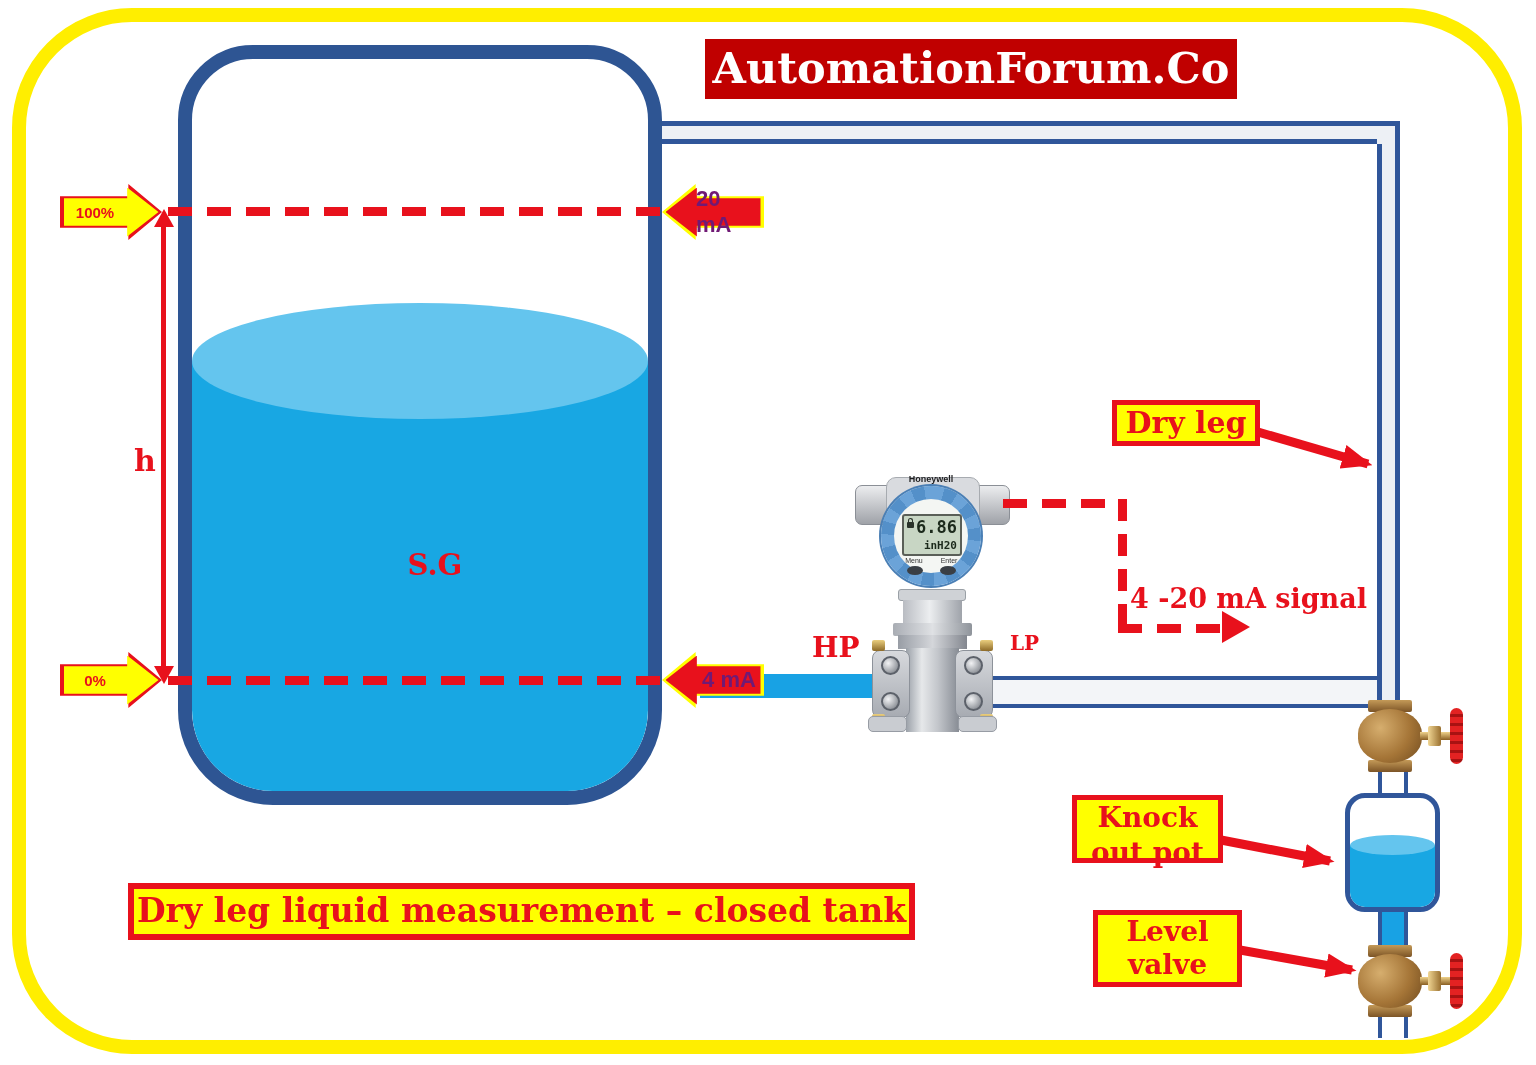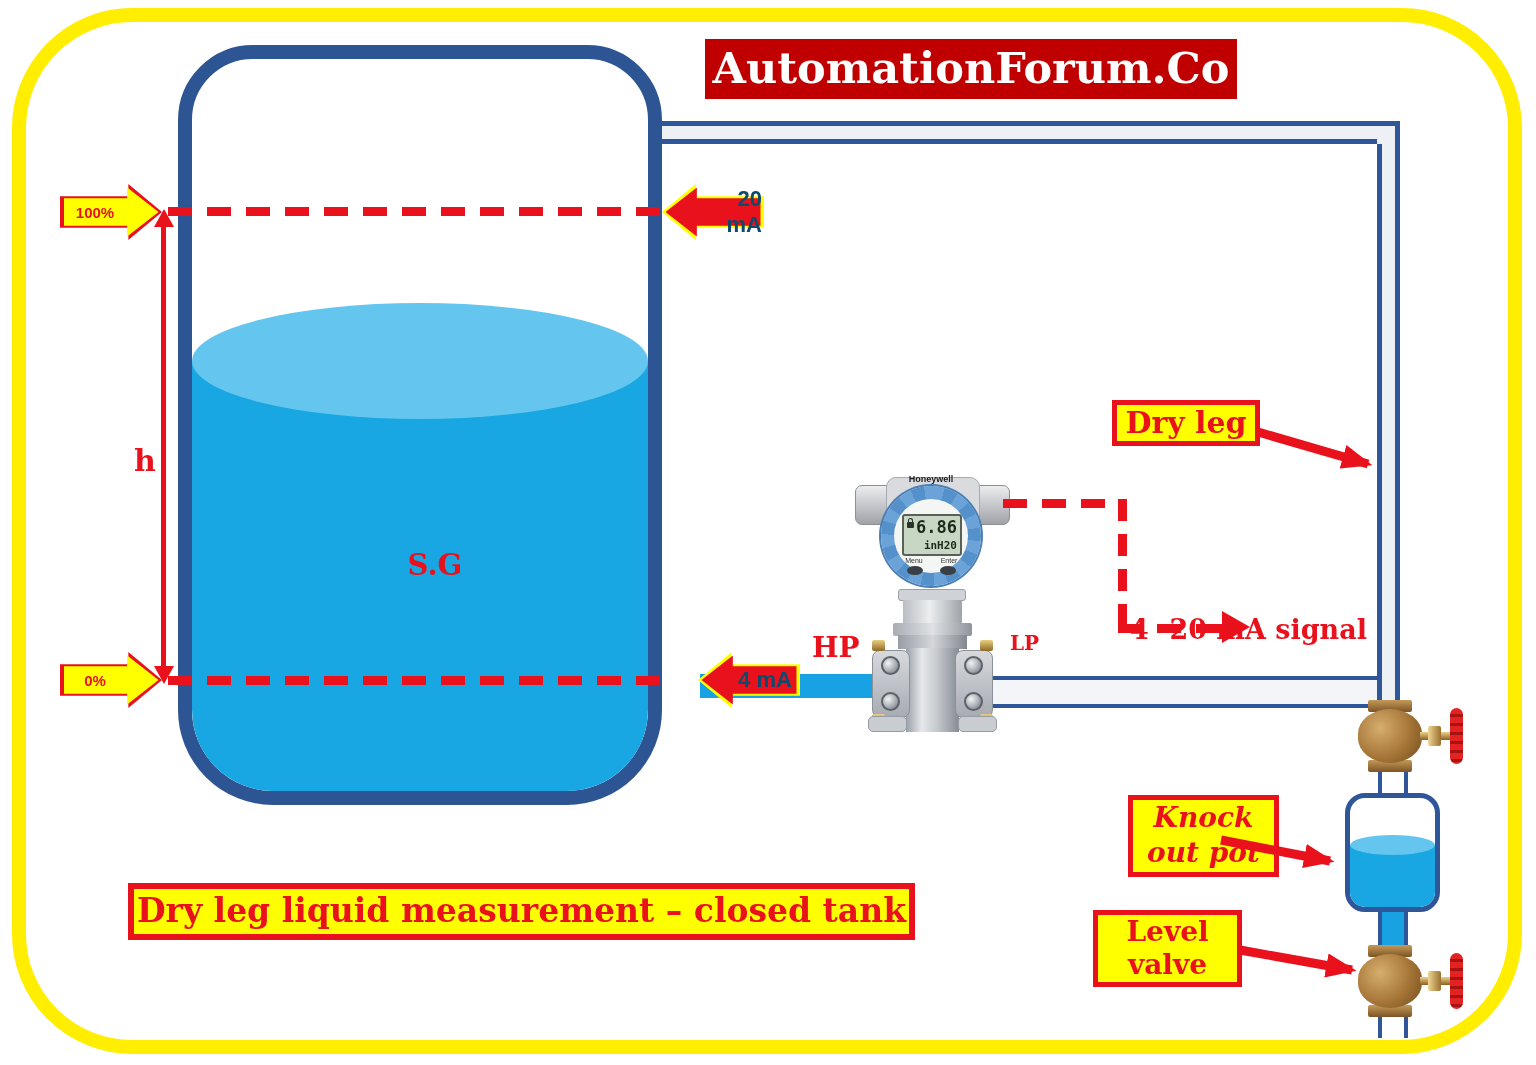--- a/index.html
+++ b/index.html
@@ -39,25 +39,25 @@
   .marker{width:102px;height:56px;}
   .clip-right{clip-path:polygon(0 22%,67% 22%,67% 0,100% 50%,67% 100%,67% 78%,0 78%);}
   .clip-left{clip-path:polygon(100% 22%,33% 22%,33% 0,0 50%,33% 100%,33% 78%,100% 78%);}
   .marker .shell{position:absolute;inset:0;}
   .marker .fill{position:absolute;inset:3.5px;}
   .marker .txt{position:absolute;top:0;bottom:0;display:flex;align-items:center;justify-content:center;
                font-weight:bold;font-size:15px;}
   #marker-100{left:60px;top:184px;}
   #marker-0{left:60px;top:652px;}
   #marker-20ma{left:662px;top:184px;}
-  #marker-4ma{left:698px;top:652px;}
+  #marker-4ma{left:662px;top:652px;}
   .pct .shell{background:#e8111c;} .pct .fill{background:#ffff00;}
   .pct .txt{left:4px;right:36px;color:#e8111c;}
   .ma .shell{background:#ffff00;} .ma .fill{background:#e8111c;}
-  .ma .txt{left:34px;right:2px;color:#0c4a6e;font-size:22px;text-align:right;}
+  .ma .txt{left:34px;right:2px;color:#701a75;font-size:22px;}
   
   #legend{left:806px;top:246px;width:560px;font-size:27px;line-height:36px;}
   
   .pipe{box-sizing:border-box;background:#edf0f5;}
   #pipe-top{left:646px;top:121px;width:731px;height:23px;border-top:5px solid #30569a;border-bottom:5px solid #30569a;}
   #pipe-corner{left:1377px;top:121px;width:23px;height:23px;border-top:5px solid #30569a;border-right:5px solid #30569a;}
   #pipe-dryleg-v{left:1377px;top:144px;width:23px;height:561px;border-left:5px solid #30569a;border-right:5px solid #30569a;}
   #pipe-lp{left:958px;top:676px;width:419px;height:24px;border-top:4px solid #30569a;border-bottom:4px solid #30569a;background:#f3f5f8;}
   #pipe-hp{left:700px;top:674px;width:212px;height:24px;background:#18a2e4;}
   #pipe-valve-pot{left:1378px;top:763px;width:22px;height:36px;border-left:4px solid #30569a;border-right:4px solid #30569a;background:#fff;}
@@ -115,26 +115,26 @@
   .flange-tab{width:39px;height:16px;background:#c9ccd1;border:1px solid #979ca4;border-radius:5px;box-sizing:border-box;}
   #hp-label{left:812px;top:631px;width:60px;font-size:28px;}
   #lp-label{left:1010px;top:631px;width:60px;font-size:20px;}
   
   .dash-v{width:9px;background:repeating-linear-gradient(to bottom,#e8111c 0 22px,transparent 22px 35px);}
   #sig-h1{left:1003px;top:499px;width:124px;}
   #sig-v{left:1118px;top:499px;height:134px;}
   #sig-h2{left:1118px;top:624px;width:104px;}
   #sig-arrow{left:1222px;top:611px;border-top:16px solid transparent;border-bottom:16px solid transparent;
              border-left:28px solid #e8111c;}
-  #signal-label{left:1130px;top:614px;width:320px;font-size:27px;}
+  #signal-label{left:1130px;top:583px;width:320px;font-size:27px;}
   
   .callout{background:#ffff00;border:5px solid #e8111c;box-sizing:border-box;text-align:center;
            font-family:"DejaVu Serif","Liberation Serif",serif;font-weight:bold;color:#e8111c;}
   #callout-dryleg{left:1112px;top:400px;width:148px;height:46px;font-size:30px;line-height:36px;}
-  #callout-knock{left:1128px;top:795px;width:151px;height:82px;font-size:28px;line-height:35px;font-style:italic;}
+  #callout-knock{left:1072px;top:795px;width:151px;height:68px;font-size:28px;line-height:35px;}
   #callout-drain{left:1093px;top:910px;width:149px;height:77px;font-size:28px;line-height:33px;}
   
   #title-banner{left:128px;top:883px;width:787px;height:57px;background:#ffff00;border:6px solid #e8111c;
         box-sizing:border-box;text-align:center;font-family:"DejaVu Serif","Liberation Serif",serif;
         font-weight:bold;font-size:33px;color:#e8111c;line-height:44px;}
   #arrow-layer{left:0;top:0;width:1536px;height:1065px;pointer-events:none;}
 </style>
 </head>
 <body>
 

